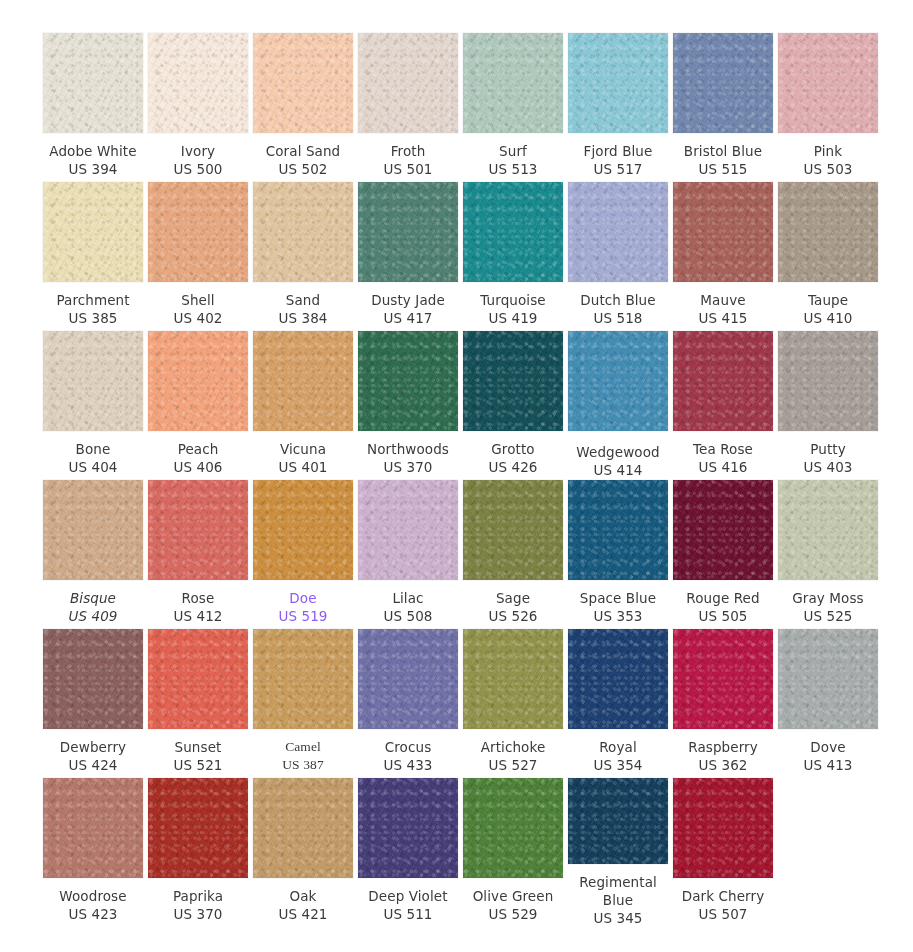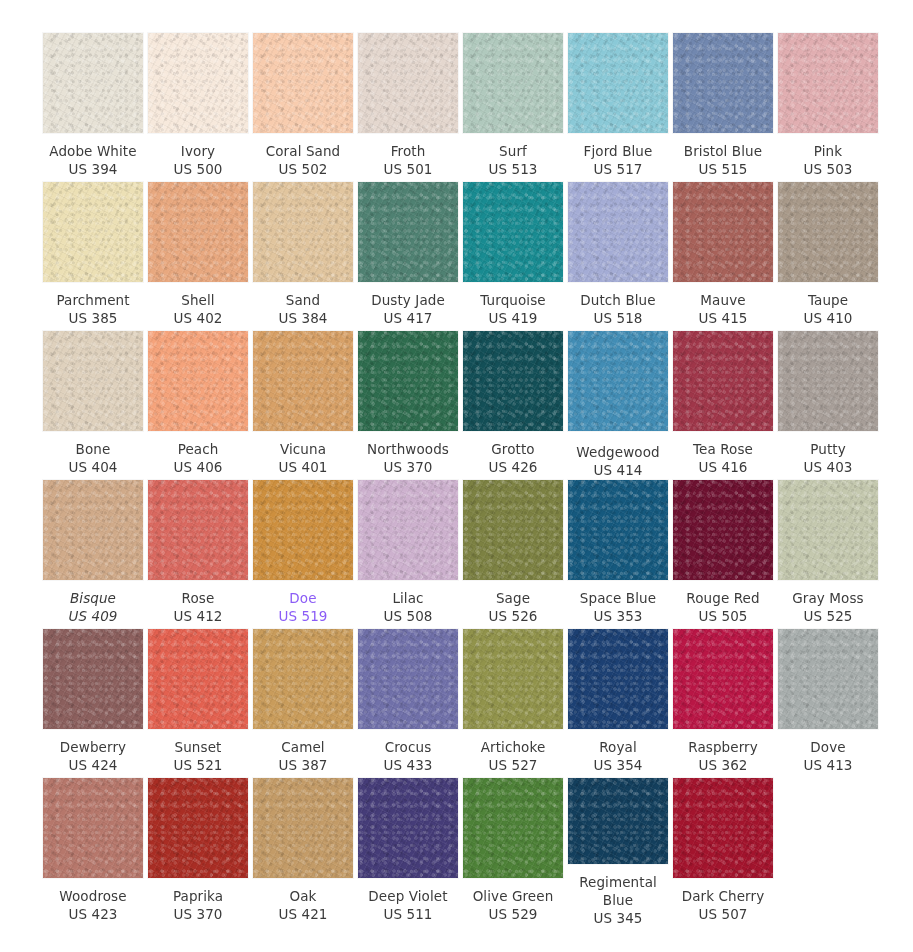--- a/index.html
+++ b/index.html
@@ -321,21 +321,21 @@
     </div>
     <div class="swatch-cell">
       <div class="swatch-chip" style="background-color: rgb(227, 97, 80);"></div>
       <div class="swatch-label" style="color: rgb(59, 59, 59);">
         <span class="swatch-name">Sunset</span>
         <span class="swatch-code">US 521</span>
       </div>
     </div>
     <div class="swatch-cell">
       <div class="swatch-chip" style="background-color: rgb(201, 156, 91);"></div>
-      <div class="swatch-label" style="color: rgb(59, 59, 59);">
+      <div class="swatch-label" style="color: rgb(59, 59, 59); font-family: Liberation Serif, serif;">
         <span class="swatch-name">Camel</span>
         <span class="swatch-code">US 387</span>
       </div>
     </div>
     <div class="swatch-cell">
       <div class="swatch-chip" style="background-color: rgb(112, 112, 169);"></div>
       <div class="swatch-label" style="color: rgb(59, 59, 59);">
         <span class="swatch-name">Crocus</span>
         <span class="swatch-code">US 433</span>
       </div>

